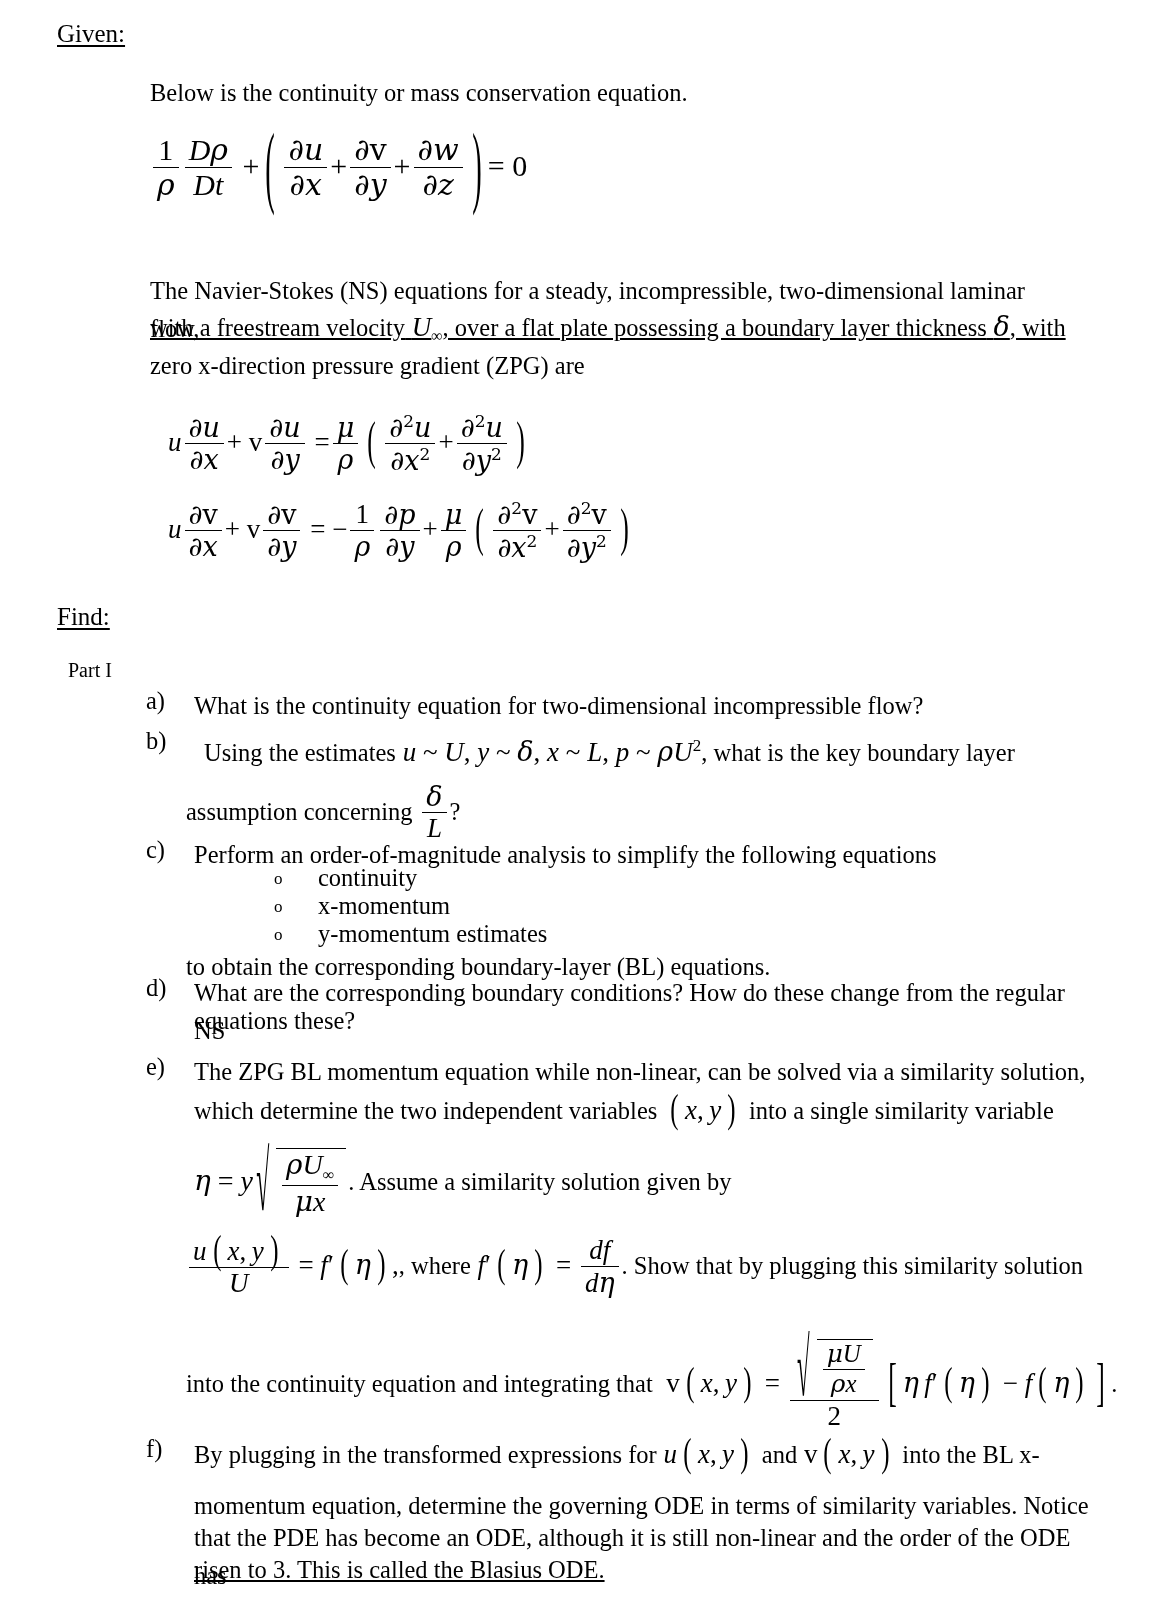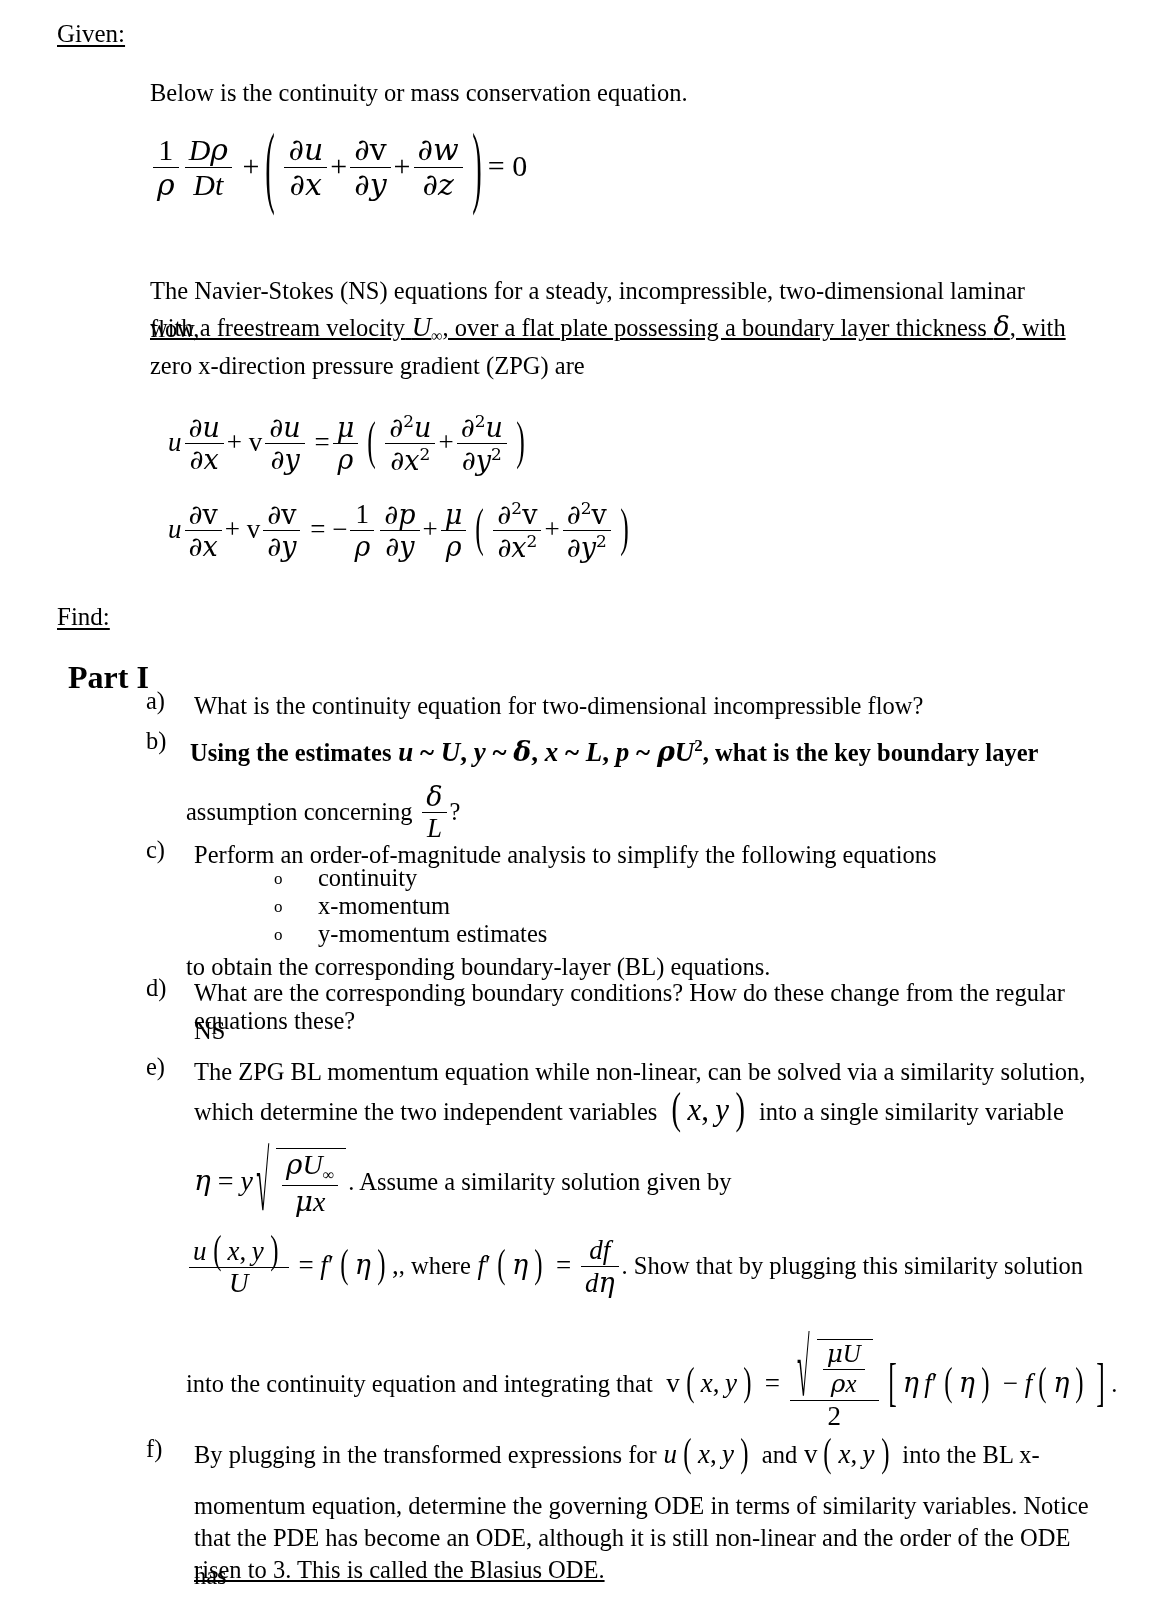--- a/index.html
+++ b/index.html
@@ -22,22 +22,22 @@
   
   .sect-head {
     position: absolute;
     font-size: 25px;
     text-decoration: underline;
     text-underline-offset: 3px;
     white-space: nowrap;
   }
   .part-head {
     position: absolute;
-    font-size: 32px;
-    font-weight: bold;
+    font-size: 20px;
+    font-weight: normal;
     white-space: nowrap;
   }
   .para {
     position: absolute;
     font-size: 24.5px;
     line-height: 38px;
   }
   .itemlabel {
     position: absolute;
     font-size: 24.5px;
@@ -168,21 +168,21 @@
   </div>
 
   <div class="sect-head" style="left:57px; top:603px;">Find:</div>
 
   <div class="part-head" style="left:68px; top:659px;">Part I</div>
 
   <div class="itemlabel" style="left:146px; top:687px;">a)</div>
   <div class="itembody" style="left:194px; top:687px; width:900px;">What is the continuity equation for two-dimensional incompressible flow?</div>
 
   <div class="itemlabel" style="left:146px; top:727px;">b)</div>
-  <div class="itembody" style="left:190px; top:727px; width:900px;font-weight:bold;">
+  <div class="itembody" style="left:204px; top:727px; width:900px;">
     <span>Using the estimates</span><span class="math" style="position:static; font-size:27px;">&nbsp;<span class="mi">u</span> ~ <span class="mi">U</span>, <span class="mi">y</span> ~ <span class="gk">δ</span>, <span class="mi">x</span> ~ <span class="mi">L</span>, <span class="mi">p</span> ~ <span class="gk">ρ</span><span class="mi">U</span><span class="supn">2</span></span><span>, what is the key boundary layer</span>
   </div>
 
   <div class="itembody" style="left:186px; top:783px;">
     <span>assumption concerning</span><span class="math" style="position:static; font-size:27px;">&nbsp;<span class="frac"><span class="num gk">δ</span><span class="den mi">L</span></span></span><span>?</span>
   </div>
 
   <div class="itemlabel" style="left:146px; top:836px;">c)</div>
   <div class="itembody" style="left:194px; top:836px; width:900px;">Perform an order-of-magnitude analysis to simplify the following equations</div>
 
@@ -199,21 +199,21 @@
   <div class="itembody" style="left:186px; top:948px; width:900px;">to obtain the corresponding boundary-layer (BL) equations.</div>
 
   <div class="itemlabel" style="left:146px; top:974px;">d)</div>
   <div class="itembody" style="left:194px; top:974px; width:900px;">What are the corresponding boundary conditions?  How do these change from the regular NS</div>
   <div class="itembody" style="left:194px; top:1002px; width:900px;">equations these?</div>
 
   <div class="itemlabel" style="left:146px; top:1053px;">e)</div>
   <div class="itembody" style="left:194px; top:1053px; width:900px;">The ZPG BL momentum equation while non-linear, can be solved via a similarity solution,</div>
 
   <div class="itembody" style="left:194px; top:1091px;">
-    <span>which determine the two independent variables</span><span class="math" style="position:static; font-size:31px;">&nbsp;<span class="paren sm">(</span><span class="mi">x</span>, <span class="mi">y</span><span class="paren sm">)</span>&nbsp;</span><span>into a single similarity variable</span>
+    <span>which determine the two independent variables</span><span class="math" style="position:static; font-size:27px;">&nbsp;<span class="paren sm">(</span><span class="mi">x</span>, <span class="mi">y</span><span class="paren sm">)</span>&nbsp;</span><span>into a single similarity variable</span>
   </div>
 
   <div class="itembody" style="left:194px; top:1148px;">
     <span class="math" style="position:static; font-size:28px;"><span class="gk">η</span> = <span class="mi">y</span><span class="radical tall"><span class="radsign">√</span><span class="radbody"><span class="frac"><span class="num"><span class="gk">ρ</span><span class="mi">U</span><span class="sub">∞</span></span><span class="den"><span class="gk">μ</span><span class="mi">x</span></span></span></span></span></span><span style="font-size:24.5px;">. Assume a similarity solution given by</span>
   </div>
 
   <div class="itembody" style="left:186px; top:1237px;">
     <span class="math" style="position:static; font-size:27px;"><span class="frac"><span class="num"><span class="mi">u</span><span class="paren sm">(</span><span class="mi">x</span>, <span class="mi">y</span><span class="paren sm">)</span></span><span class="den mi">U</span></span> = <span class="mi">f</span>′<span class="paren sm">(</span><span class="gk">η</span><span class="paren sm">)</span>,</span><span style="font-size:24.5px;">, where</span><span class="math" style="position:static; font-size:27px;">&nbsp;<span class="mi">f</span>′<span class="paren sm">(</span><span class="gk">η</span><span class="paren sm">)</span> = <span class="frac"><span class="num mi">df</span><span class="den"><span class="mi">d</span><span class="gk">η</span></span></span></span><span style="font-size:24.5px;">.  Show that by plugging this similarity solution</span>
   </div>
 

